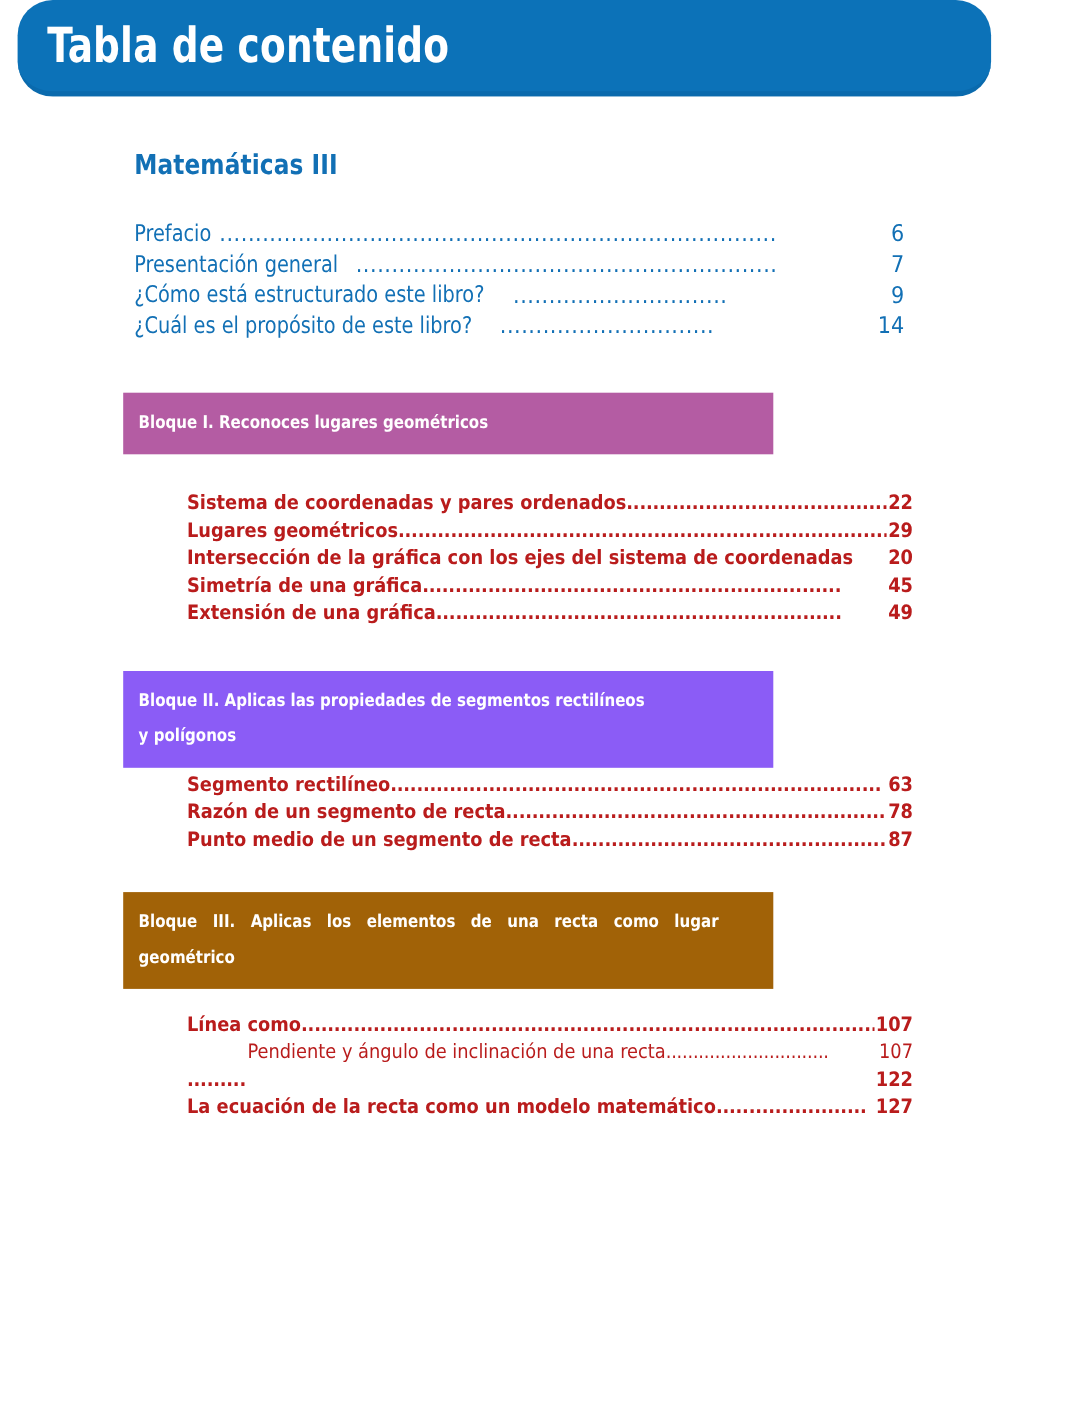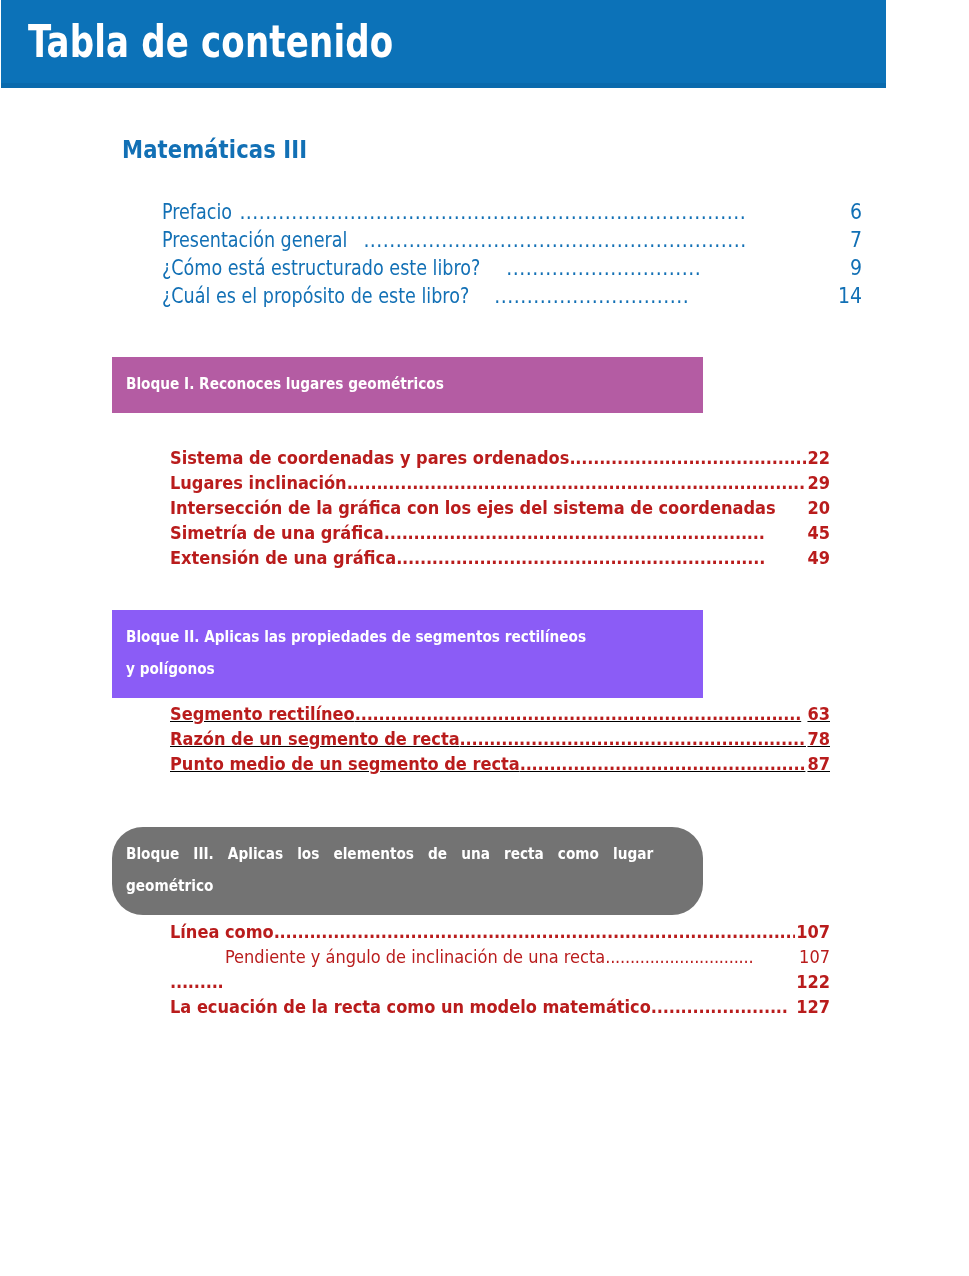--- a/index.html
+++ b/index.html
@@ -12,26 +12,27 @@
     height: 1276px;
     position: relative;
     font-family: "Liberation Sans", sans-serif;
     overflow: hidden;
   }
 
   
   .header-banner {
     position: absolute;
     top: 0;
-    left: 1px;
+    left: 16px;
     width: 885px;
     height: 88px;
     background: #0c72b8;
     border-bottom: 5px solid #0a6aad;
     box-sizing: border-box;
+    border-radius: 32px;
   }
   .header-title {
     position: absolute;
     left: 27px;
     top: 16px;
     color: #ffffff;
     font-family: "DejaVu Sans Condensed", "Liberation Sans Narrow", "Liberation Sans", sans-serif;
     font-size: 44px;
     font-weight: bold;
     letter-spacing: 0.2px;
@@ -61,21 +62,20 @@
     transform-origin: left center;
     white-space: nowrap;
   }
 
   
   .frontmatter {
     position: absolute;
     left: 122px;
     top: 105px;
     width: 700px;
-    margin-left: 40px;
   }
   .fm-row {
     display: flex;
     align-items: baseline;
     color: #1270b5;
     font-family: "DejaVu Sans Condensed", "Liberation Sans Narrow", "Liberation Sans", sans-serif;
     font-size: 21px;
     font-weight: normal;
     line-height: 28px;
     white-space: nowrap;
@@ -189,21 +189,21 @@
     <span class="banner-text">Bloque I. Reconoces lugares geométricos</span>
   </div>
 
   <div class="block-entries" id="entries-1" style="top:352px;">
     <div class="be-row">
       <span class="be-label">Sistema de coordenadas y pares ordenados</span>
       <span class="be-dots">.........................................</span>
       <span class="be-page">22</span>
     </div>
     <div class="be-row">
-      <span class="be-label">Lugares inclinación</span>
+      <span class="be-label">Lugares geométricos</span>
       <span class="be-dots">.................................................................................</span>
       <span class="be-page">29</span>
     </div>
     <div class="be-row nodots">
       <span class="be-label">Intersección de la gráfica con los ejes del sistema de coordenadas</span>
       <span class="be-dots"> </span>
       <span class="be-page">20</span>
     </div>
     <div class="be-row">
       <span class="be-label">Simetría de una gráfica </span>
@@ -215,39 +215,39 @@
       <span class="be-dots">..............................................................</span>
       <span class="be-page">49</span>
     </div>
   </div>
 
   <div class="block-banner" id="banner-2" style="top: 517px; background: #8b5cf6;">
     <span class="banner-text">Bloque II. Aplicas las propiedades de segmentos rectilíneos</span>
     <span class="banner-text">y polígonos</span>
   </div>
 
-  <div class="block-entries" id="entries-2" style="top:608px;text-decoration:underline;">
+  <div class="block-entries" id="entries-2" style="top:608px;">
     <div class="be-row">
       <span class="be-label">Segmento rectilíneo </span>
       <span class="be-dots">...........................................................................</span>
       <span class="be-page">63</span>
     </div>
     <div class="be-row">
       <span class="be-label">Razón de un segmento de recta</span>
       <span class="be-dots">...........................................................</span>
       <span class="be-page">78</span>
     </div>
     <div class="be-row">
       <span class="be-label">Punto medio de un segmento de recta</span>
       <span class="be-dots">................................................</span>
       <span class="be-page">87</span>
     </div>
   </div>
 
-  <div class="block-banner banner-justify" id="banner-3" style="top: 734px; background: #737373; border-radius: 31px;">
+  <div class="block-banner banner-justify" id="banner-3" style="top: 718px; background: #a16207;">
     <span class="banner-text">Bloque III. Aplicas los elementos de una recta como lugar</span>
     <span class="banner-text banner-line-2">geométrico</span>
   </div>
 
   <div class="block-entries" id="entries-3" style="top:826px;">
     <div class="be-row">
       <span class="be-label">Línea como </span>
       <span class="be-dots">............................................................................................</span>
       <span class="be-page">107</span>
     </div>

